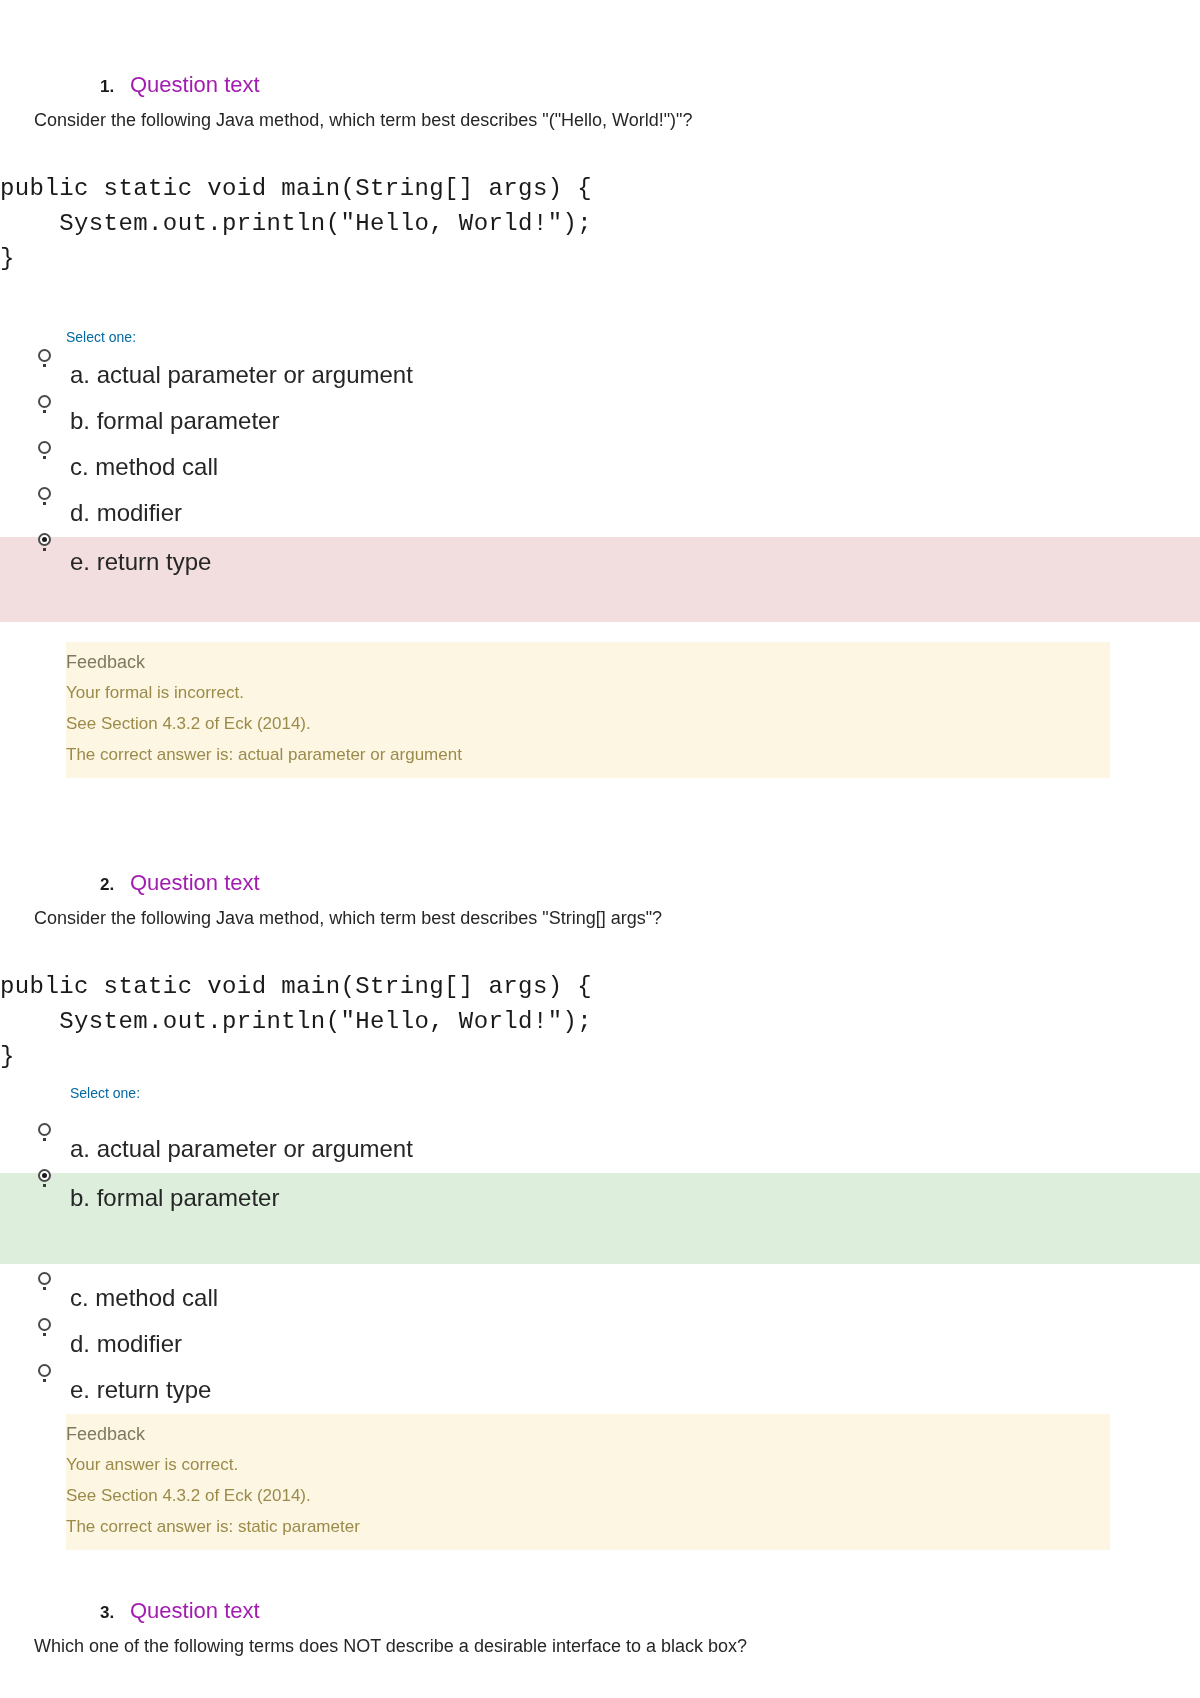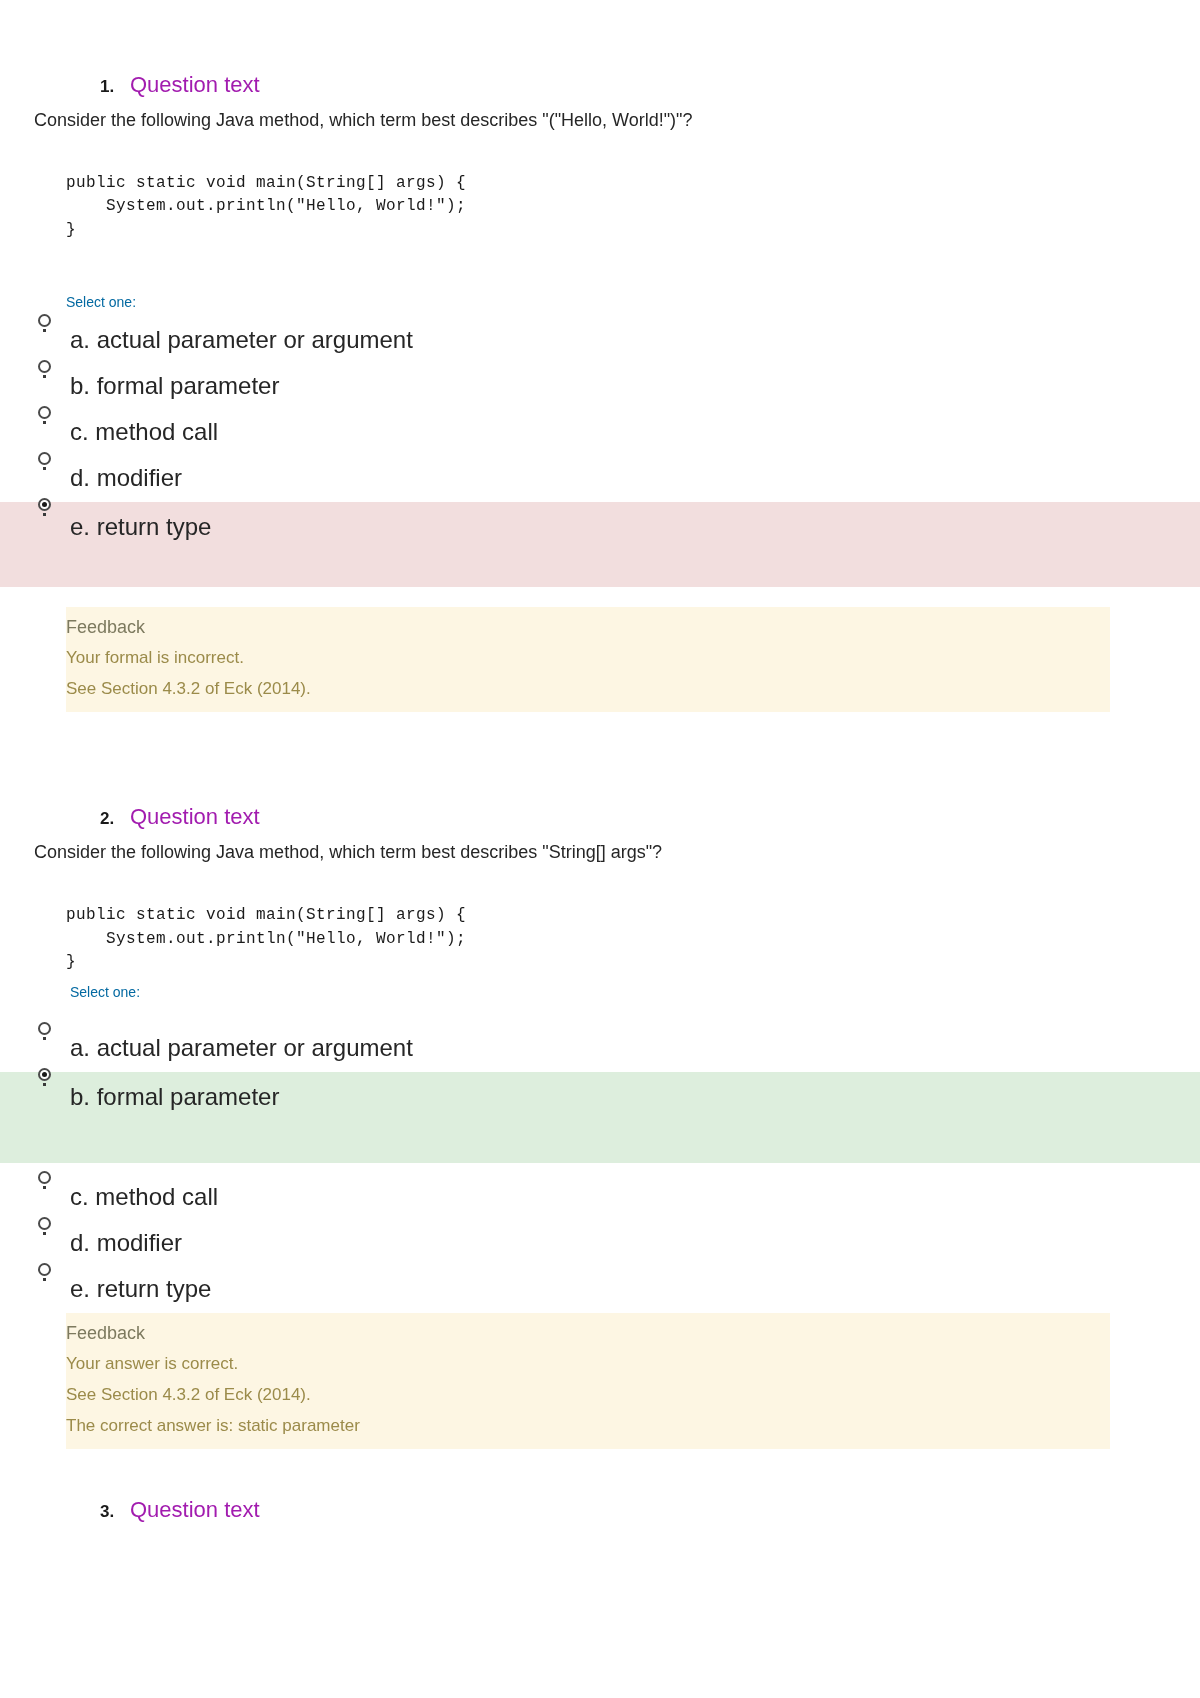--- a/index.html
+++ b/index.html
@@ -42,23 +42,22 @@
   }
   .q-text {
     font-size: 18px;
     color: #262626;
     padding-left: 34px;
     padding-right: 60px;
     line-height: 1.35;
   }
   .code-block {
     font-family: "Liberation Mono", "DejaVu Sans Mono", monospace;
-    font-size: 16px;
+    font-size: 24px;
     color: #1a1a1a;
-    padding-left: 66px;
     white-space: pre;
     line-height: 1.45;
     letter-spacing: 0.4px;
   }
   .select-one {
     font-size: 14px;
     color: #0369a1;
     padding-left: 66px;
   }
   .answers {
@@ -193,20 +192,21 @@
         <span class="answer-label">e. return type</span>
       </li>
     </ul>
 
     <div class="spacer-sm"></div>
 
     <div class="feedback">
       <div class="feedback-title">Feedback</div>
       <div class="feedback-line">Your formal is incorrect.</div>
       <div class="feedback-line">See Section 4.3.2 of Eck (2014).</div>
+      <div class="feedback-line">The correct answer is: actual parameter or argument</div>
     </div>
 
   </div>
 
   <div class="spacer-lg"></div>
 
   <div class="question-block">
 
     <div class="q-header">
       <span class="q-number">2.</span>
@@ -265,16 +265,17 @@
 
   <div class="question-block">
 
     <div class="q-header">
       <span class="q-number">3.</span>
       <span class="q-label">Question text</span>
     </div>
 
     <div class="spacer-xs"></div>
 
+    <div class="q-text">Which one of the following terms does NOT describe a desirable interface to a black box?</div>
 
   </div>
 
 </div>
 
 </body></html>

